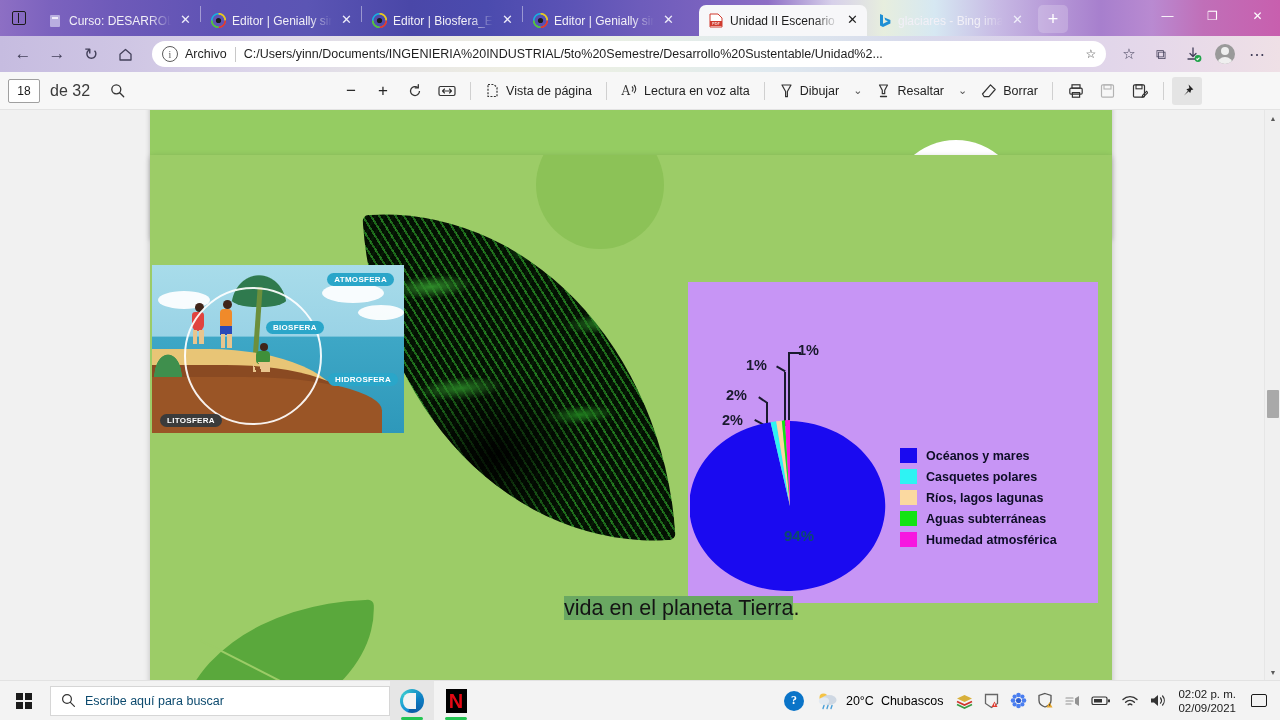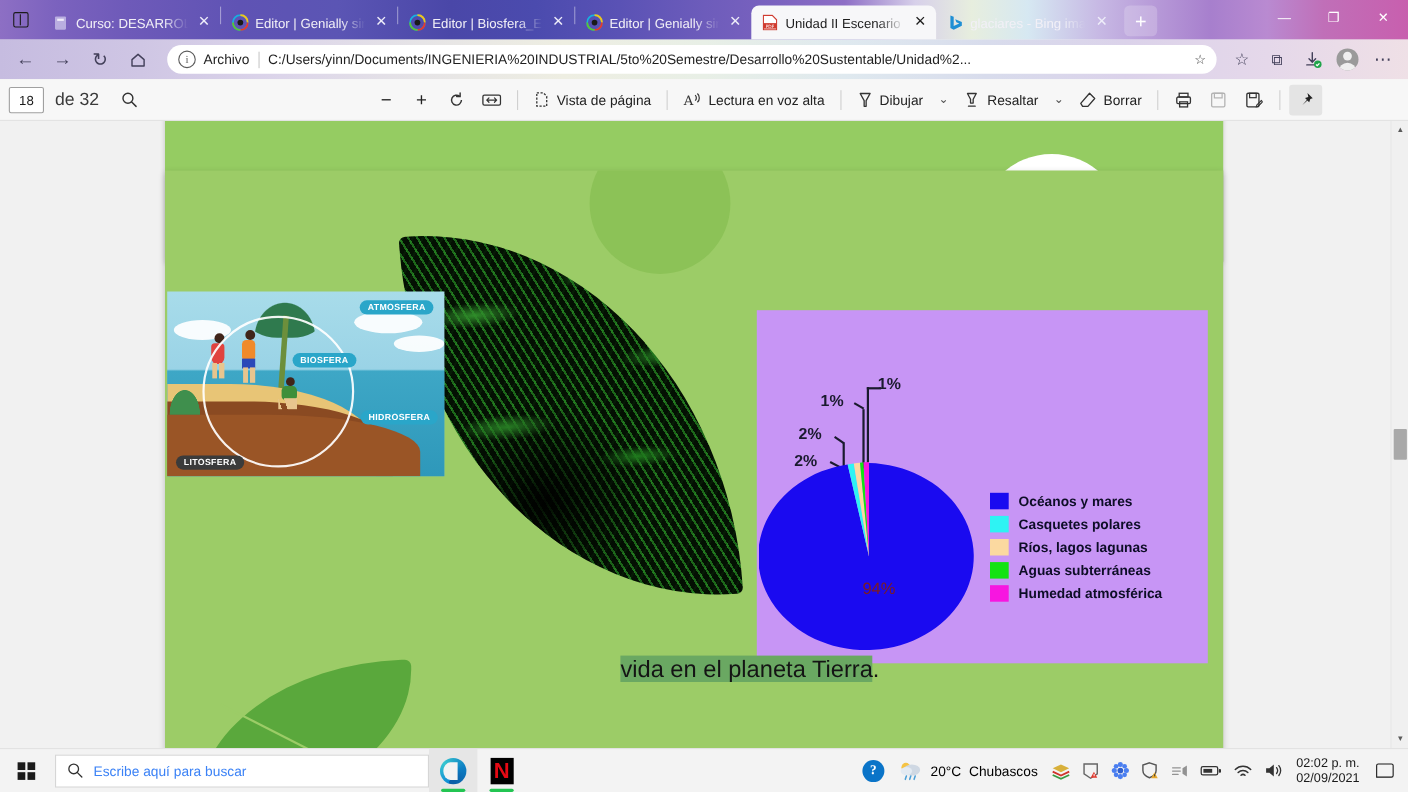--- a/index.html
+++ b/index.html
@@ -47,21 +47,21 @@
   .tab .tab-title {
     font-size: 12px; color: #f2f0f7; white-space: nowrap; overflow: hidden;
     max-width: 108px; flex: 1 1 auto;
     -webkit-mask-image: linear-gradient(90deg,#000 78%,transparent 100%);
     mask-image: linear-gradient(90deg,#000 78%,transparent 100%);
   }
   .tab .tab-close {
     font-size: 13px; color: #efeefa; width: 17px; height: 17px; line-height: 15px;
     text-align: center; border-radius: 3px; flex: 0 0 17px;
   }
-  .tab.active { background: #f7f7f9; }
+  .tab.active { background: #f7f7f9; margin-left: 16px; }
   .tab.active .tab-title { color: #1d1d1d; }
   .tab.active .tab-close { color: #1d1d1d; }
   .tab-sep { width: 1px; height: 16px; background: rgba(255,255,255,.42); align-self: center; margin-bottom: 8px; }
   .newtab {
     width: 30px; height: 28px; margin: 0 0 3px 6px; border-radius: 5px;
     background: rgba(255,255,255,.2); color: #fff; font-size: 18px; font-weight: 300;
     display: flex; align-items: center; justify-content: center;
   }
   .wincontrols { margin-left: auto; display: flex; height: 36px; align-items: flex-start; }
   .wincontrols div {
@@ -265,22 +265,22 @@
     font-size: 15px; font-weight: 700; color: #07071f; letter-spacing: -.1px;
     font-family: "Liberation Sans", sans-serif;
   }
   .pie-wrap { position: absolute; left: 2px; top: 138px; width: 200px; height: 172px; }
   .pct {
     position: absolute; font-size: 14.5px; font-weight: 700; color: #1a1a2e;
     font-family: "Liberation Sans", sans-serif;
   }
   .leader { position: absolute; background: #1a1a2e; }
   .pie-center-label {
-    position: absolute; left: 96px; top: 245px; font-size: 15px; font-weight: 400;
-    color: #7f1d1d; font-family: "Liberation Sans", sans-serif;
+    position: absolute; left: 96px; top: 245px; font-size: 15px; font-weight: 700;
+    color: #0c4a6e; font-family: "Liberation Sans", sans-serif;
   }
   .legend { position: absolute; left: 212px; top: 166px; }
   .legend-row { display: flex; align-items: center; margin-bottom: 6px; }
   .legend-sw { width: 17px; height: 15px; flex: 0 0 17px; margin-right: 9px; }
   .legend-lb { font-size: 12.5px; font-weight: 700; color: #0d0d26; white-space: nowrap;
     font-family: "Liberation Sans", sans-serif; }
 
   
   .slidetext {
     position: absolute; left: 414px; top: 405px; width: 546px;
@@ -315,21 +315,21 @@
   }
   .winlogo {
     width: 16px; height: 16px;
     display: grid; grid-template-columns: 1fr 1fr; grid-template-rows: 1fr 1fr; gap: 2px;
   }
   .winlogo span { background: #1b1b1b; }
   .searchbox {
     width: 340px; height: 30px; background: #ffffff; border: 1px solid #d6d6d6;
     display: flex; align-items: center; padding: 0 10px; gap: 9px; margin-left: 2px;
   }
-  .searchbox .ph { font-size: 12.5px; color: #3b82f6; }
+  .searchbox .ph { font-size: 12.5px; color: #0c4a6e; }
   .tb-app {
     width: 44px; height: 40px; display: flex; align-items: center; justify-content: center;
     position: relative;
   }
   .tb-app.running:after {
     content: ""; position: absolute; bottom: 1px; left: 11px; width: 22px; height: 3px;
     background: #23c552; border-radius: 2px;
   }
   .tb-app.running.active { background: #e6e6e6; }
   .edgeicon {

